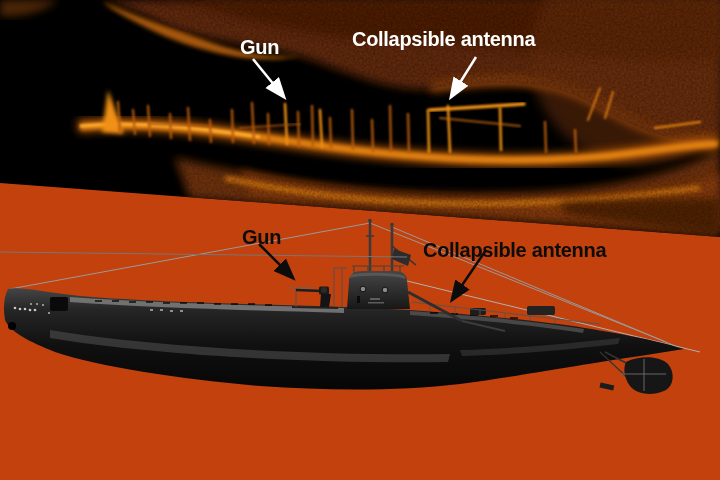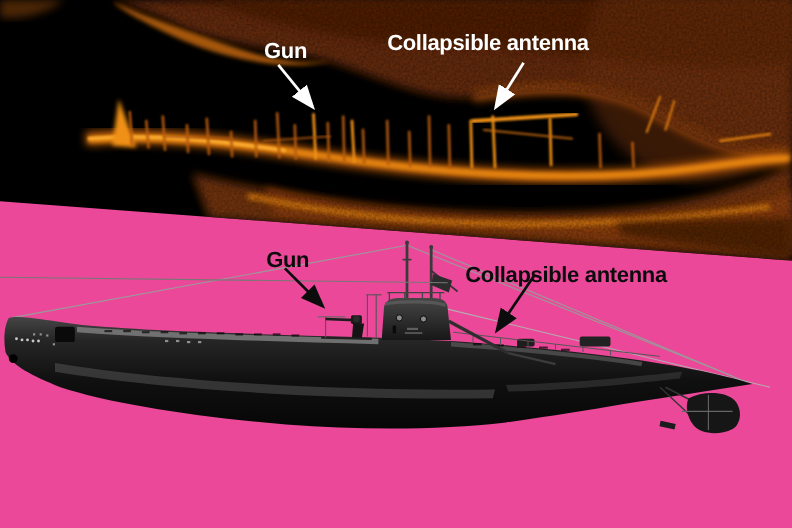--- a/index.html
+++ b/index.html
@@ -1,16 +1,16 @@
 <!DOCTYPE html>
 <html><head>
 <meta charset="utf-8">
 <style>
   html,body{margin:0;padding:0;background:#fff;}
-  .canvas{position:relative;width:720px;height:480px;overflow:hidden;background:#ec4899;
+  .canvas{position:relative;width:720px;height:480px;overflow:hidden;background:#c2410c;
           font-family:"Liberation Sans",sans-serif;}
   .photo-svg{position:absolute;left:0;top:0;width:720px;height:480px;z-index:1;}
   .sonar{position:absolute;left:0;top:0;width:720px;height:240px;z-index:2;background:transparent;
          clip-path:polygon(0 0,720px 0,720px 237px,0 183px);}
   .sonar svg{position:absolute;left:0;top:0;width:720px;height:240px;}
   .overlay{position:absolute;left:0;top:0;width:720px;height:480px;z-index:3;pointer-events:none;}
   .lbl{position:absolute;z-index:4;font-weight:700;font-size:20px;letter-spacing:-0.3px;white-space:nowrap;}
   .lbl.light{color:#ffffff;}
   .lbl.dark{color:#0c0c0c;}
   .lbl.sonar-gun{left:240px;top:36px;}

